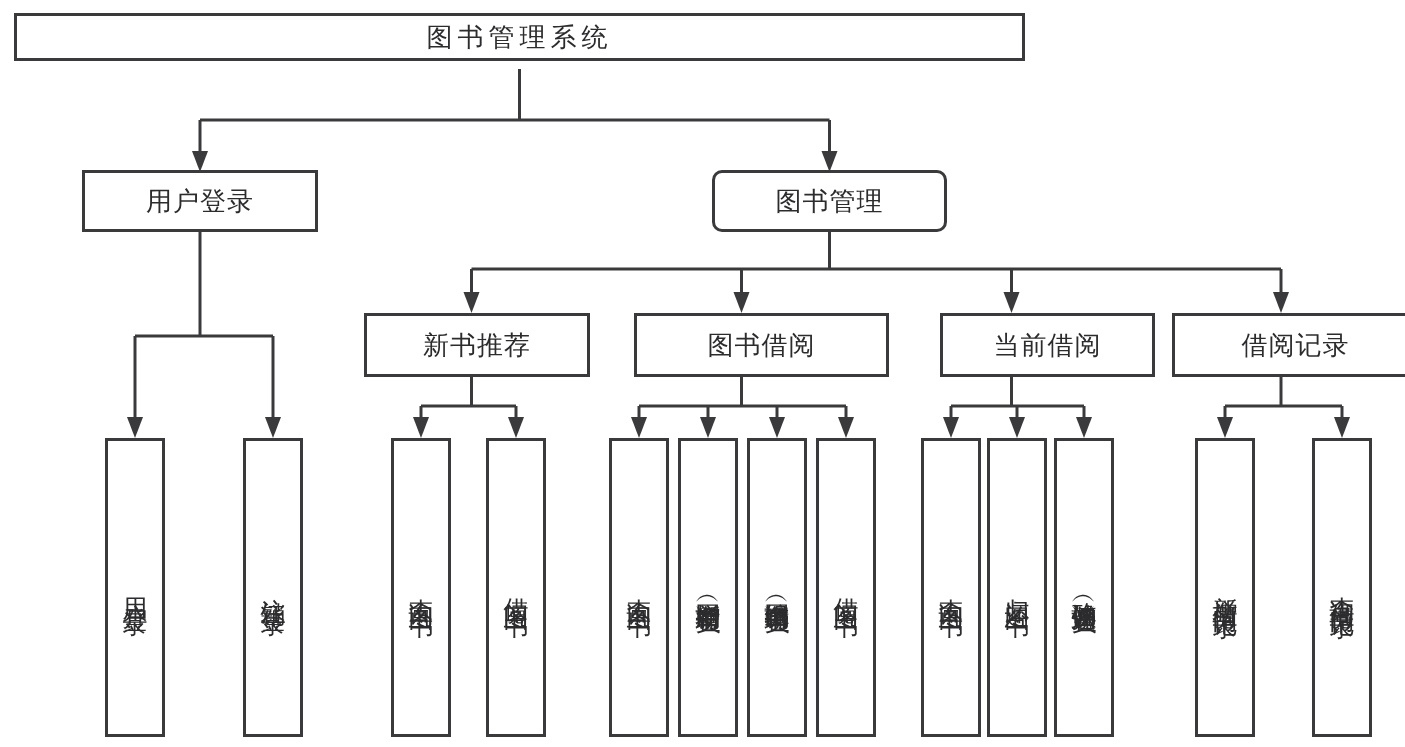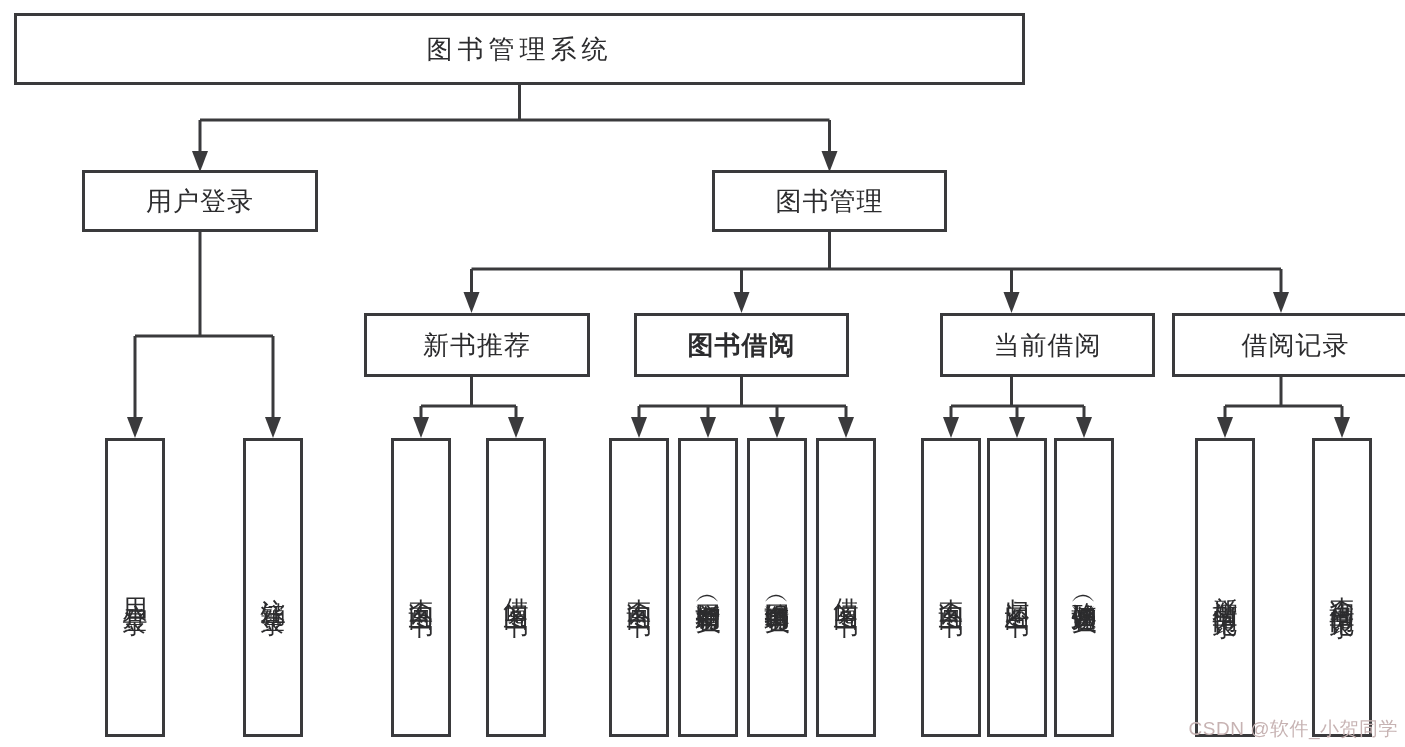--- a/index.html
+++ b/index.html
@@ -42,25 +42,25 @@
     writing-mode: vertical-rl;
     text-orientation: mixed;
     font-size: 25px;
     color: #2c2c2e;
     line-height: 1;
   }
   .ls5 { letter-spacing: 5px; }
   .ls4 { letter-spacing: 4px; }
   .ls1 { letter-spacing: 1px; }
   
-  #b-root   { left: 14px;  top: 13px;  width: 1011px; height: 72px; }
+  #b-root   { left: 14px;  top: 13px;  width: 1011px; height: 48px; }
   #b-user   { left: 82px;  top: 170px; width: 236px;  height: 62px; }
-  #b-mgmt   { left: 712px; top: 170px; width: 235px;  height: 62px; }
+  #b-mgmt   { left: 712px; top: 170px; width: 235px;  height: 62px; border-radius: 10px; }
   #b-s0     { left: 364px; top: 313px; width: 226px;  height: 64px; }
-  #b-s1     { left: 634px; top: 313px; width: 215px;  height: 64px; font-weight: bold; }
+  #b-s1     { left: 634px; top: 313px; width: 255px;  height: 64px; }
   #b-s2     { left: 940px; top: 313px; width: 215px;  height: 64px; }
   #b-s3     { left: 1172px;top: 313px; width: 247px;  height: 64px; }
   .leaf     { top: 438px; width: 60px; height: 299px; }
   #l-u0 { left: 105px; }
   #l-u1 { left: 243px; }
   #l-s0c0 { left: 391px; }
   #l-s0c1 { left: 486px; }
   #l-s1c0 { left: 609px; }
   #l-s1c1 { left: 678px; }
   #l-s1c2 { left: 747px; }
@@ -224,15 +224,14 @@
     <span class="vtext ls1">确认归还（管理员）</span>
   </div>
 
   <div class="box leaf" id="l-s3c0">
     <span class="vtext ls4">新增借阅记录</span>
   </div>
   <div class="box leaf" id="l-s3c1">
     <span class="vtext ls4">查询借阅记录</span>
   </div>
 
-  <div id="watermark">CSDN @软件_小贺同学</div>
 
 </div>
 
 </body></html>

